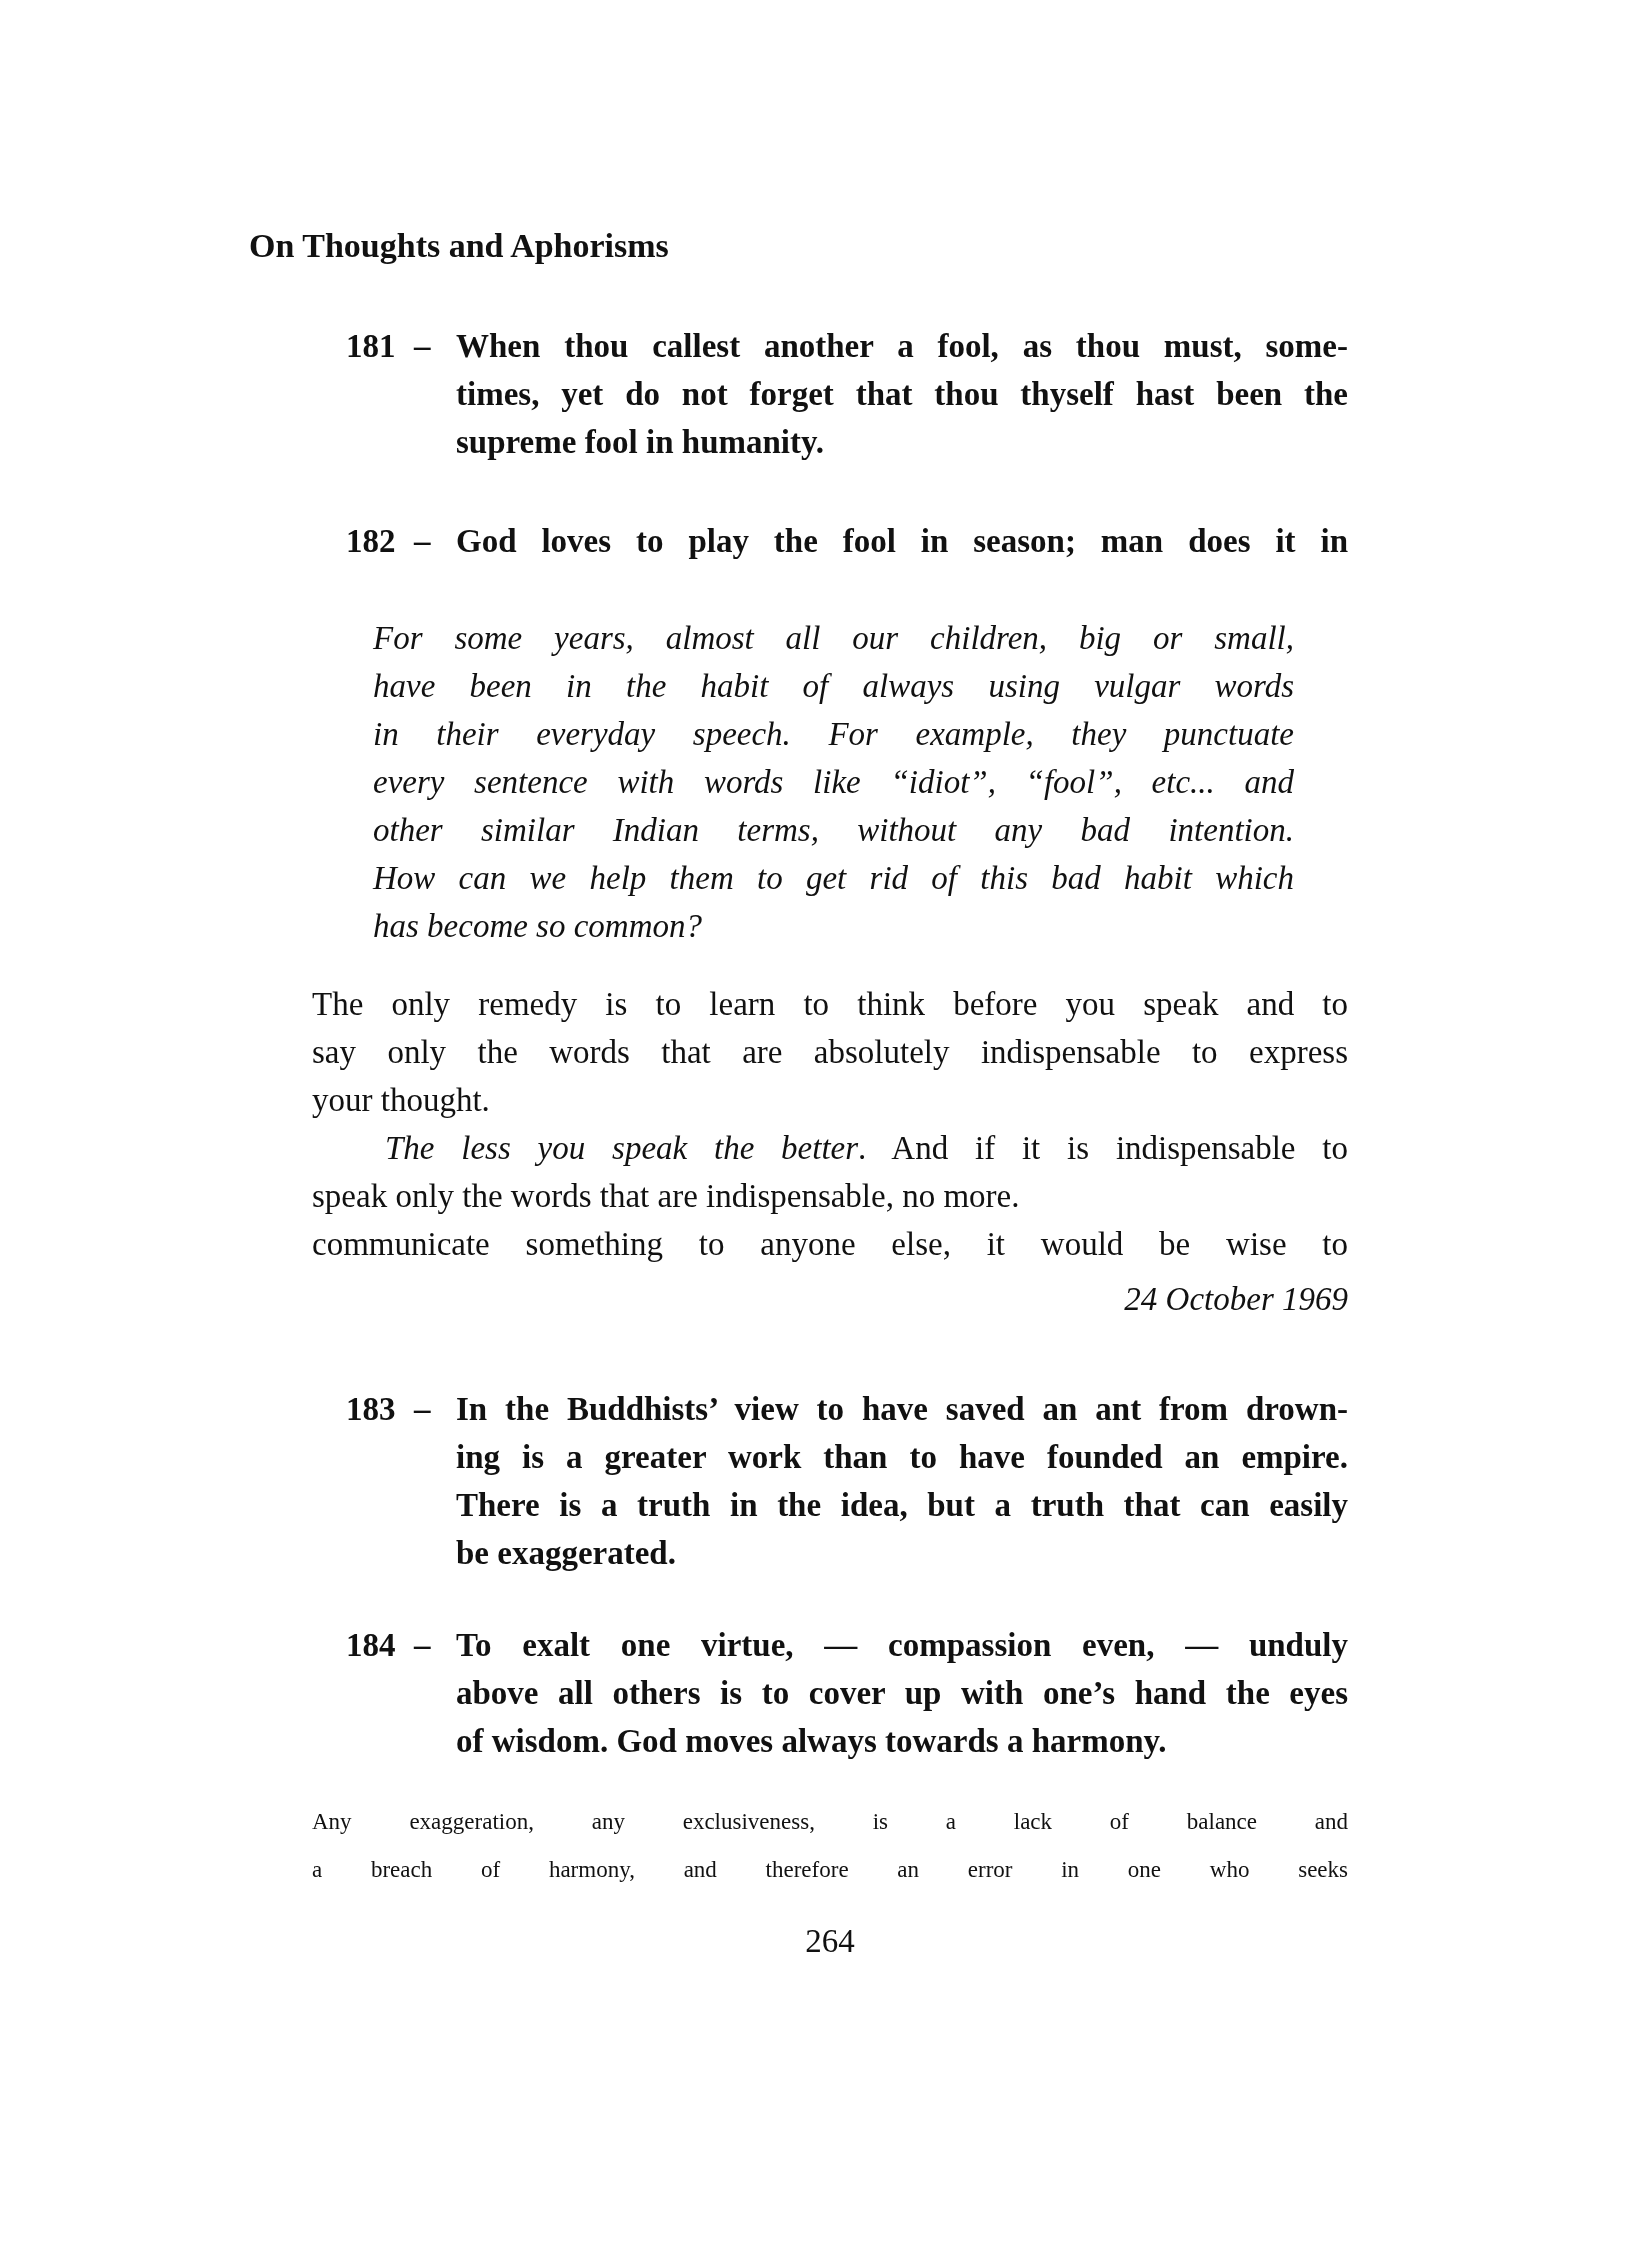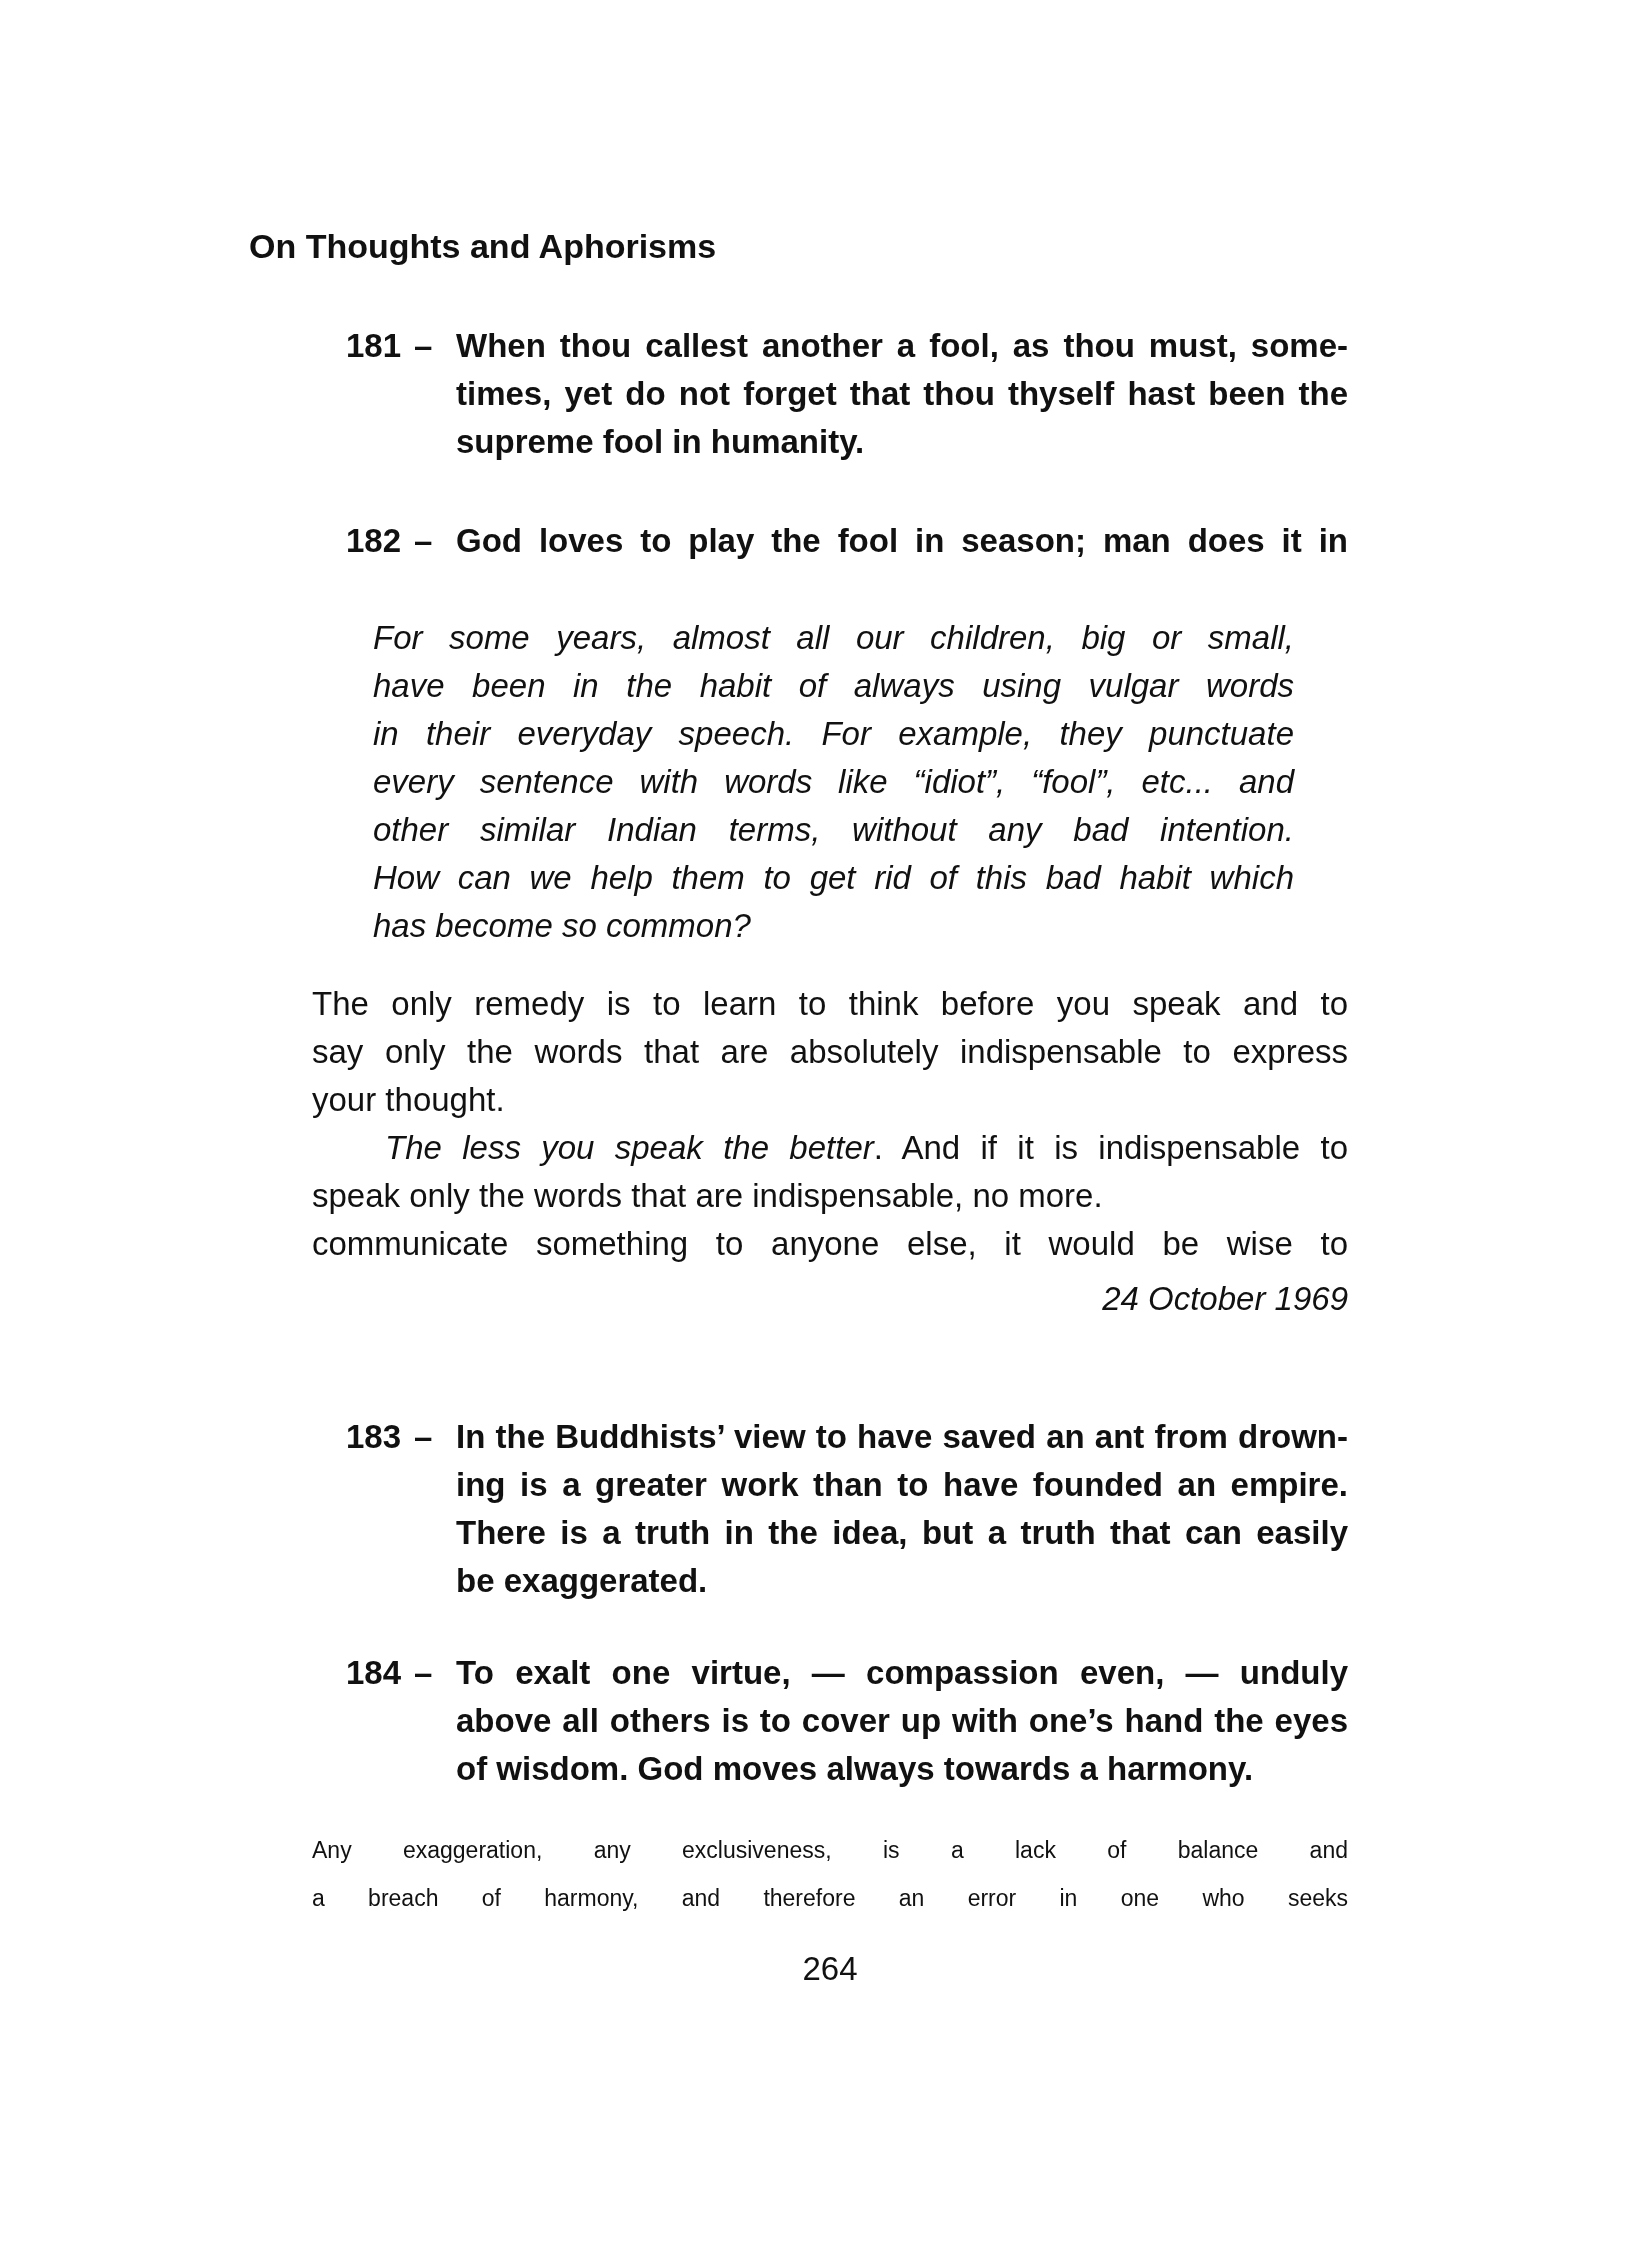--- a/index.html
+++ b/index.html
@@ -2,21 +2,21 @@
 <html style="font-size:13.4px"><head>
 <meta charset="utf-8">
 <style>
   html, body { margin: 0; padding: 0; background: #ffffff; }
   .page {
     position: relative;
     width: 1633px;
     height: 2261px;
     background: #ffffff;
     color: #111111;
-    font-family: Liberation Sans, sans-serif;
+    font-family: Liberation Serif, serif;
     overflow: hidden; 
   }
   .running-header {
     margin: 224px 0 0 249px;
     font-size: 34px;
     font-weight: bold;
     line-height: 44px;
   }
   .line {
     line-height: 48px;
@@ -37,21 +37,21 @@
     position: absolute;
     top: 0;
     line-height: 48px;
   }
   .aph .num { left: 34px; }
   .aph .dash { left: 102px; }
   .aph .aph-text { margin-left: 144px; }
 
   .aph-181 { margin-top: 54px; }
   .aph-182 { margin-top: 51px; }
-  .aph-183 { margin-top: 90px; }
+  .aph-183 { margin-top: 62px; }
   .aph-184 { margin-top: 44px; }
 
   .question {
     margin: 49px 0 0 373px;
     width: 921px;
     font-style: italic;
     font-size: 33px;
   }
   .para1 {
     margin: 30px 0 0 312px;

